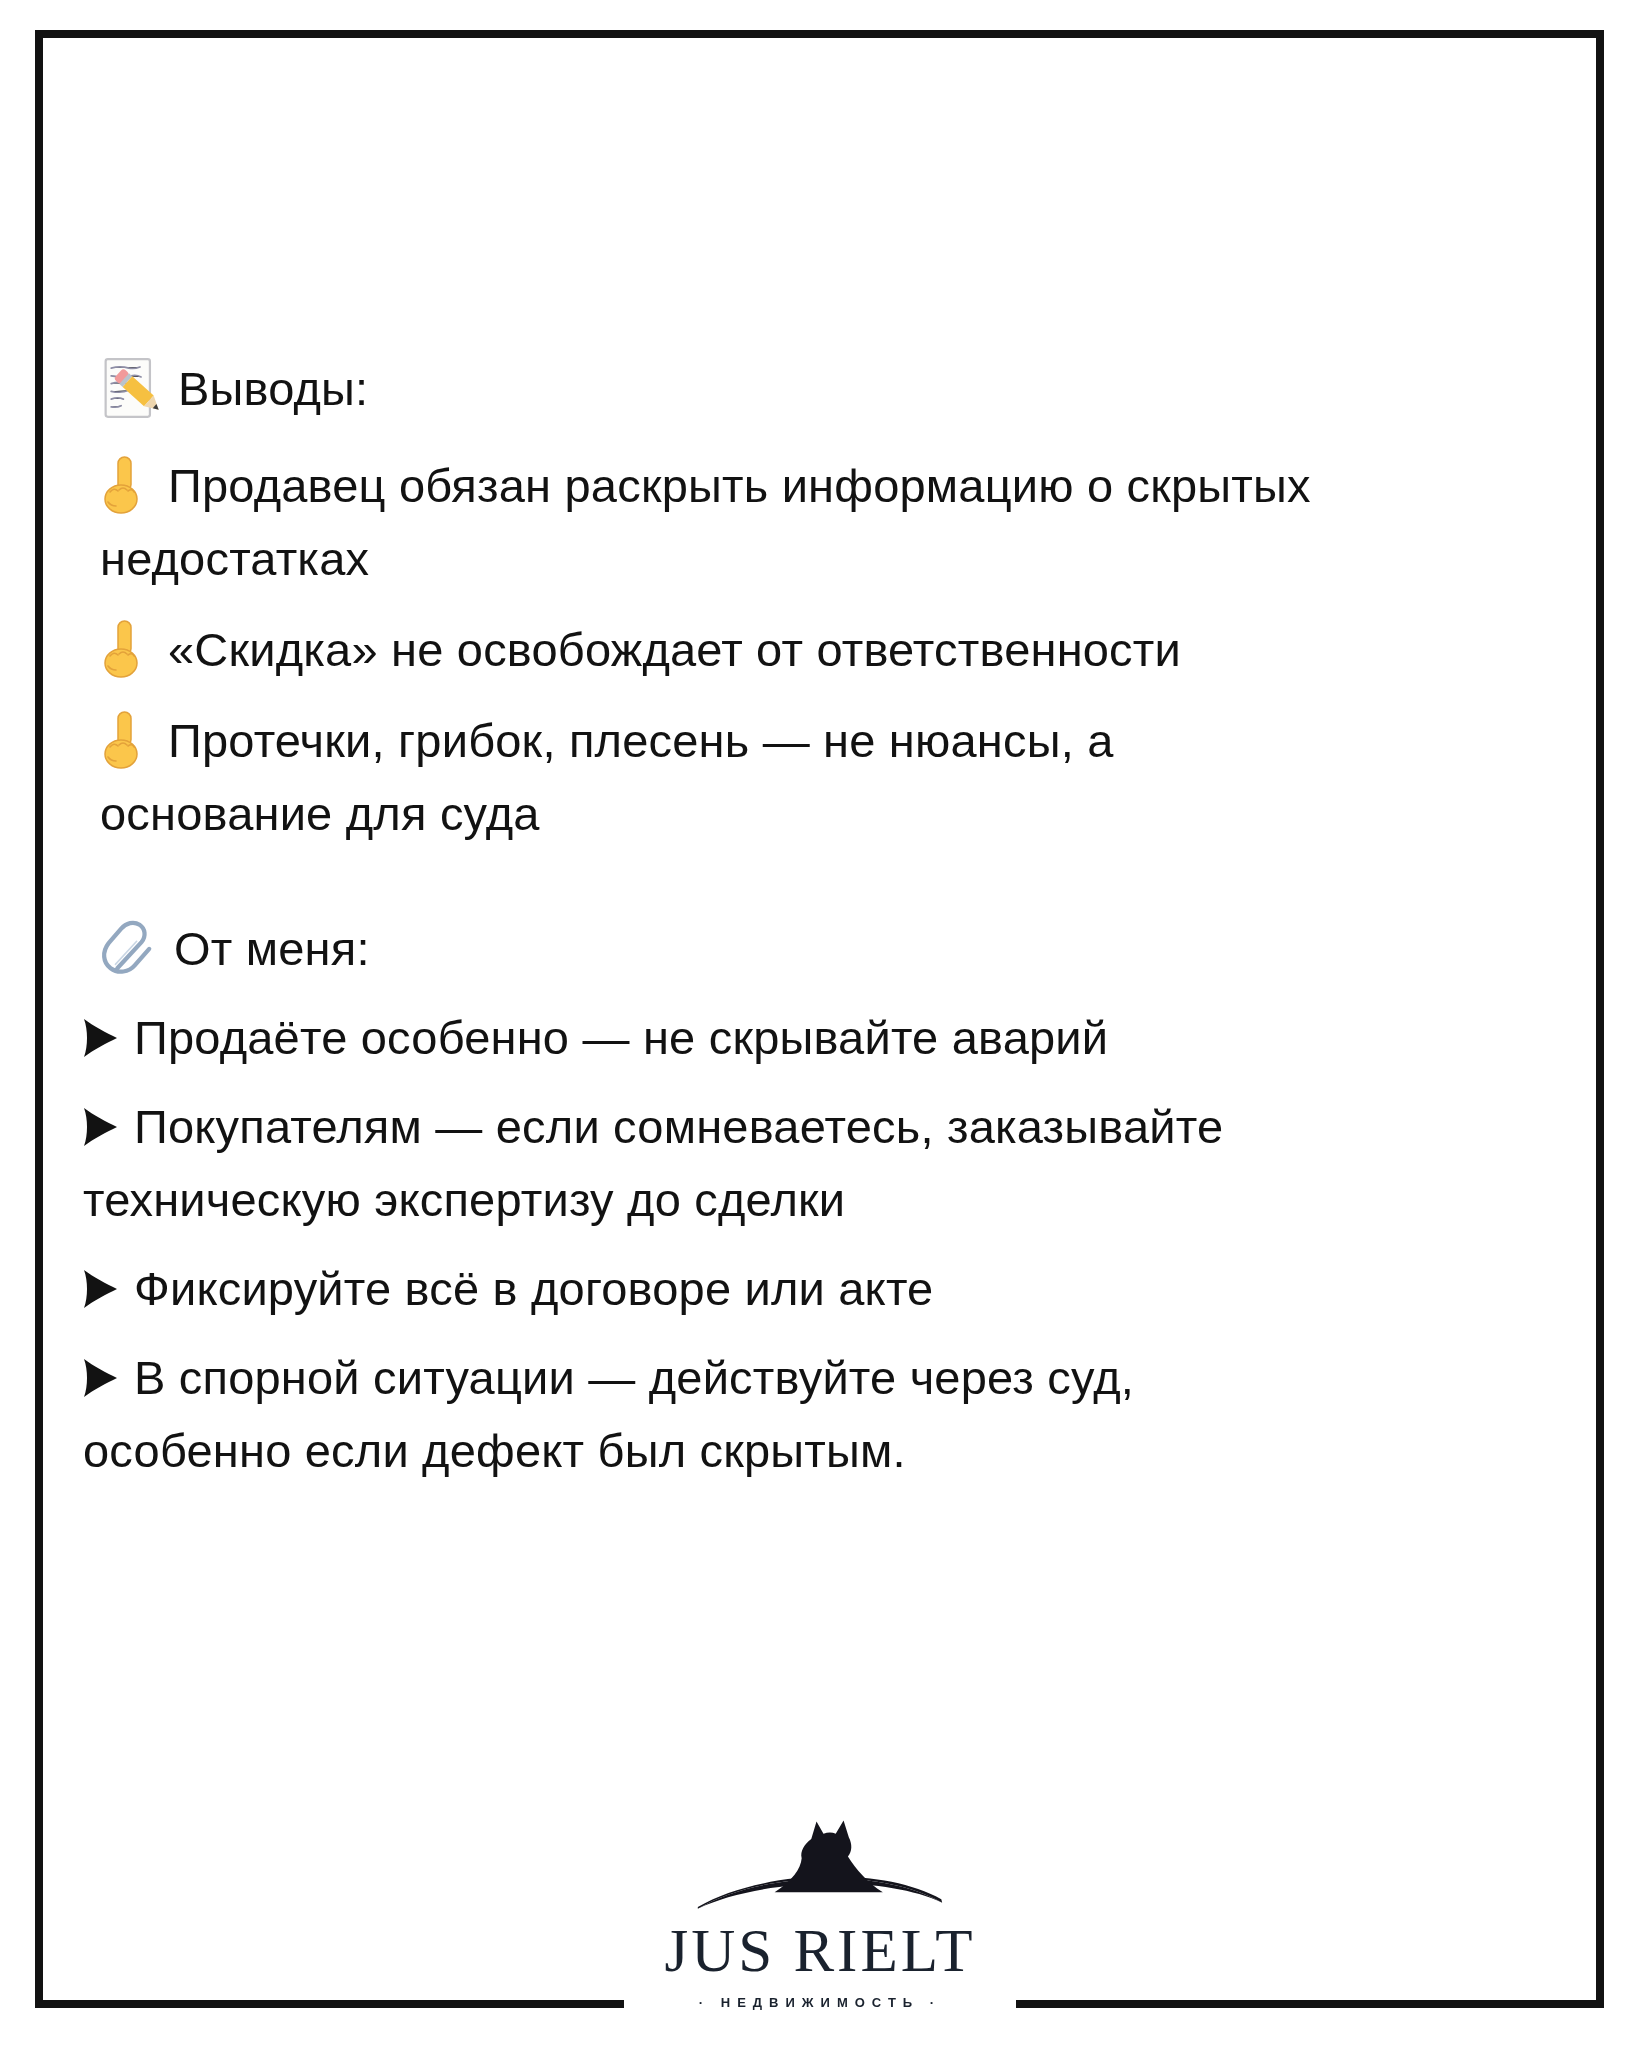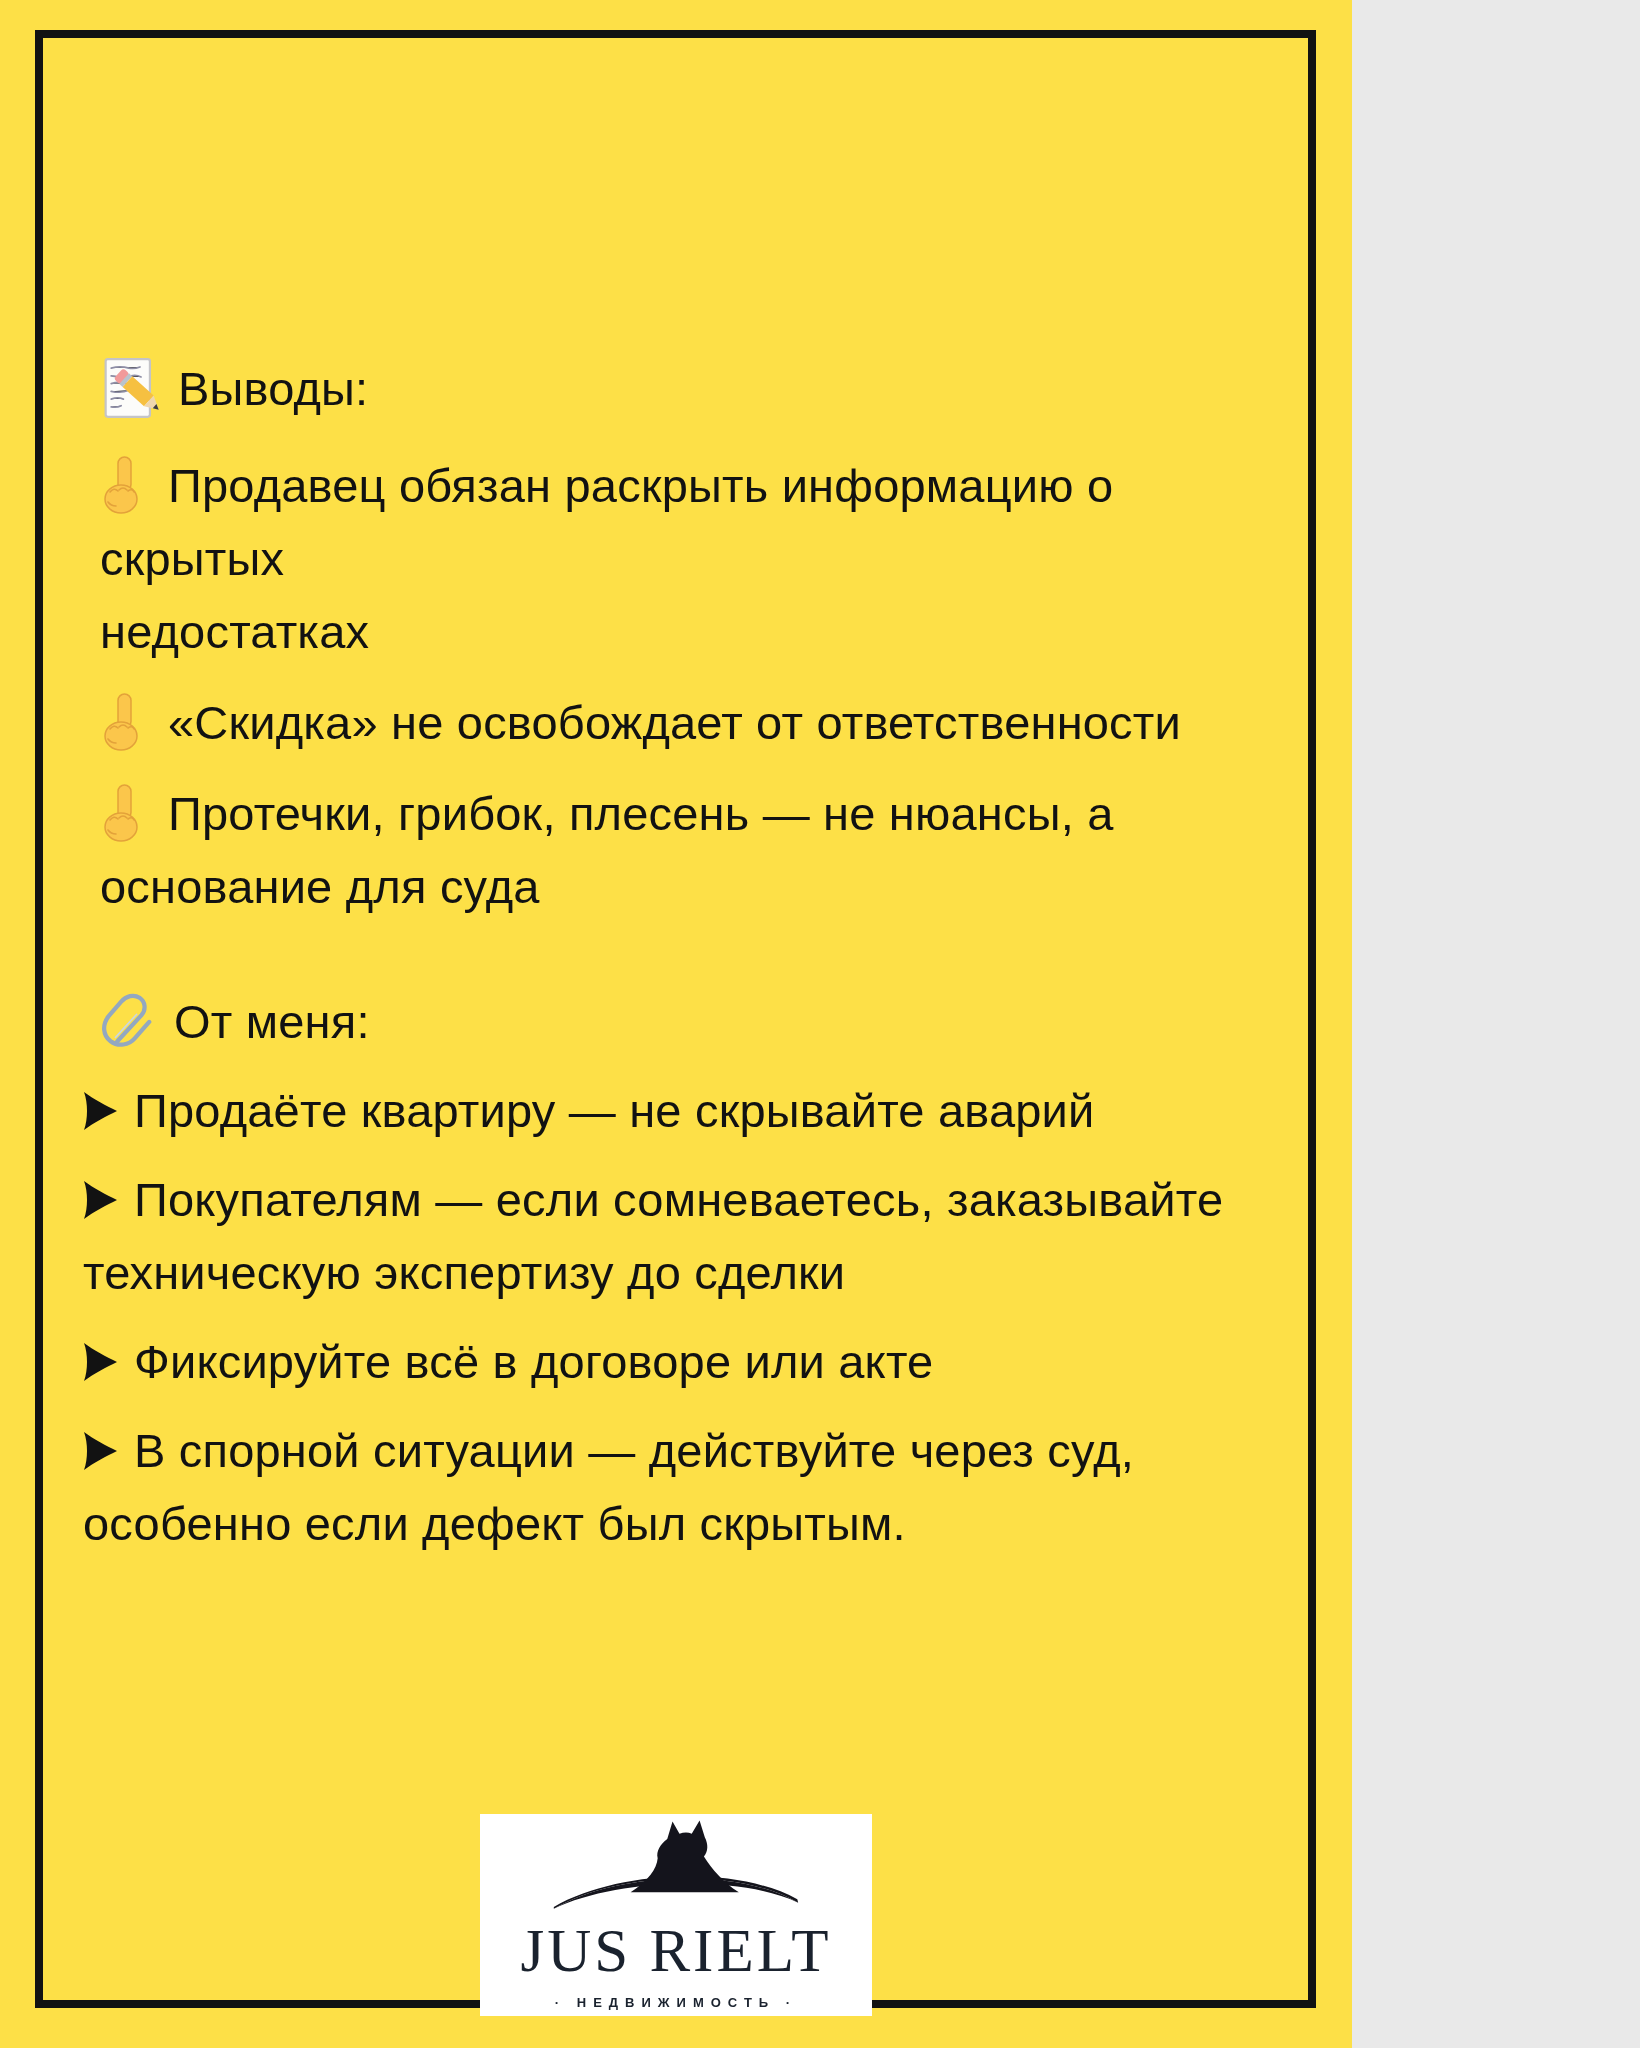--- a/index.html
+++ b/index.html
@@ -1,19 +1,19 @@
 <!DOCTYPE html>
 <html><head>
 <meta charset="utf-8">
 <style>
   html,body{margin:0;padding:0;background:#e9e9e9;}
   .page{
     position:relative;
-    width:1352px;height:2048px;
-    background:#fde047;
+    width:1640px;height:2048px;
+    background:#ffffff;
     overflow:hidden;
     font-family:"Liberation Sans","DejaVu Sans",sans-serif;
     color:#121212;
     text-decoration:underline;
   }
   .frame{
     position:absolute;
     left:35px;top:30px;right:36px;bottom:40px;
     border:8px solid #121212;
     z-index:1;
@@ -156,21 +156,21 @@
     <section class="section-notes">
       <p class="line heading">
         <span class="icon clip"><svg width="54" height="56" viewBox="0 0 52 58">
               <use href="#clip"></use>
             </svg></span><span>От меня:</span>
       </p>
 
       <p class="line item arrow-item">
         <span class="icon arrow"><svg width="36" height="40" viewBox="0 0 36 40">
               <use href="#arrowhead"></use>
-            </svg></span><span class="txt">Продаёте квартиру — не скрывайте аварий</span>
+            </svg></span><span class="txt">Продаёте особенно — не скрывайте аварий</span>
       </p>
 
       <p class="line item arrow-item">
         <span class="icon arrow"><svg width="36" height="40" viewBox="0 0 36 40">
               <use href="#arrowhead"></use>
             </svg></span><span class="txt">Покупателям — если сомневаетесь, заказывайте
 техническую экспертизу до сделки</span>
       </p>
 
       <p class="line item arrow-item">

